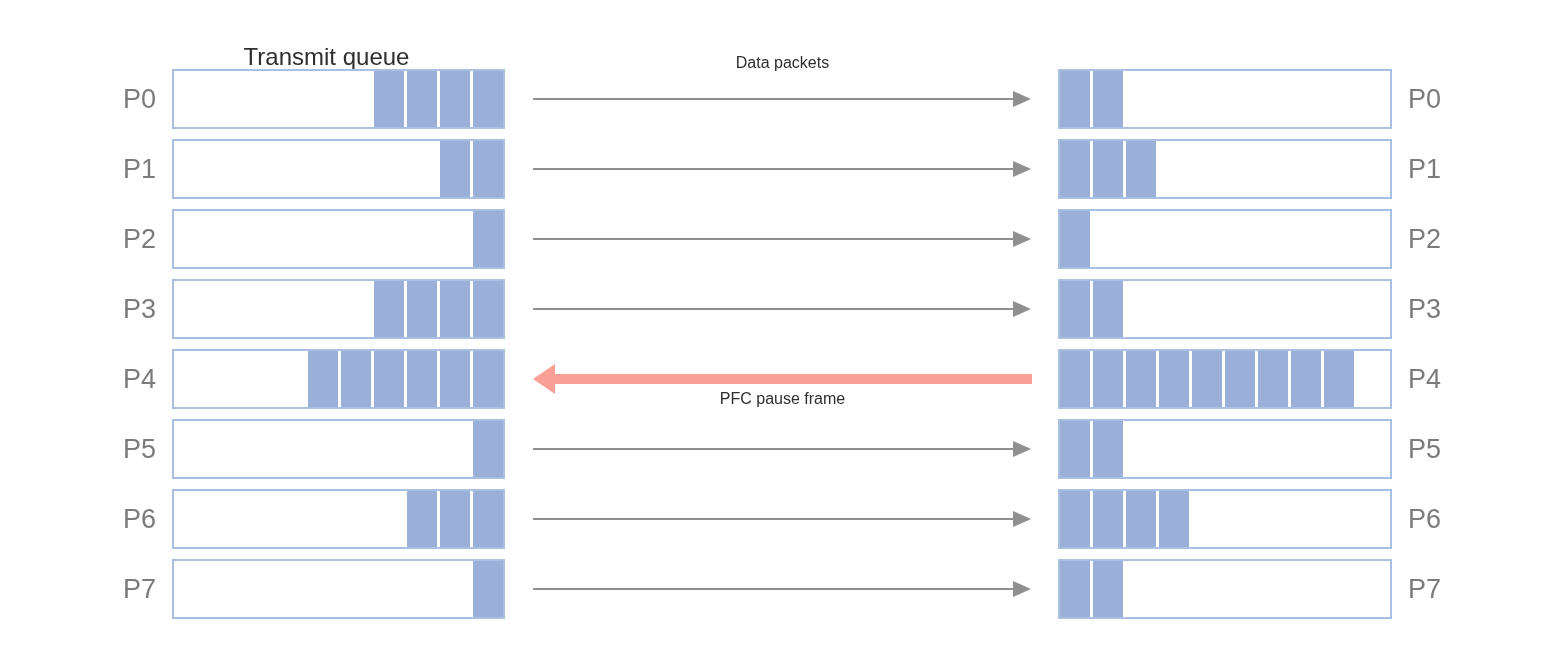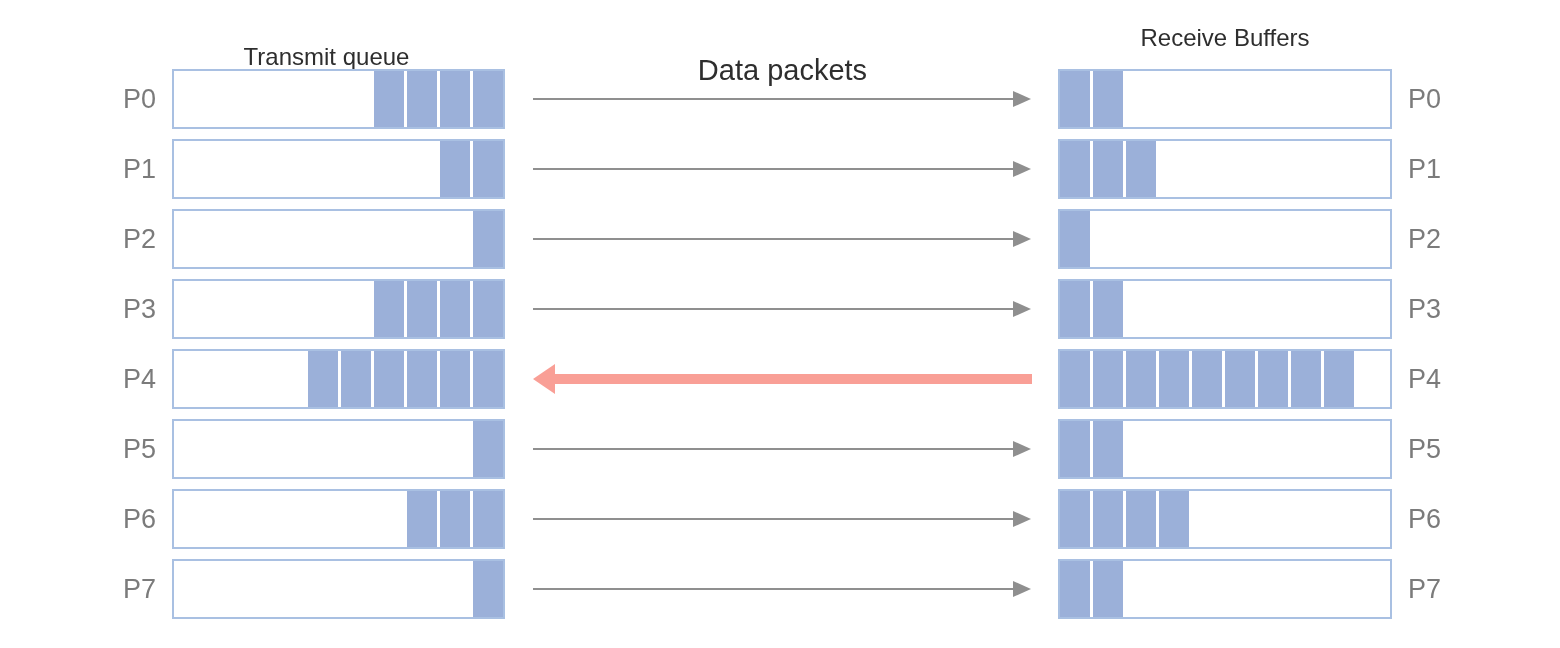--- a/index.html
+++ b/index.html
@@ -27,21 +27,21 @@
     font-size: 24px;
     color: var(--title-dark);
     text-align: center;
   }
   #title-tx { left: 160px; width: 333px; margin-top: 19px; }
   #title-rx { left: 1058px; width: 334px; }
   .mid-label {
     position: absolute;
     left: 533px;
     width: 499px;
-    font-size: 29px;
+    font-size: 16px;
     color: var(--title-dark);
     text-align: center;
   }
   #label-data-packets { top: 54px; }
   #label-pfc-pause { top: 390px; }
 
   #rows { position: absolute; top: 69px; left: 0; width: 1560px; }
   .row { position: relative; width: 1560px; height: 70px; }
   .p-label {
     position: absolute;
@@ -104,22 +104,22 @@
     border-right: 22px solid var(--pause-red);
     border-top: 15px solid transparent;
     border-bottom: 15px solid transparent;
   }
 </style>
 </head>
 <body>
 
 <div id="canvas">
   <div class="col-title" id="title-tx">Transmit queue</div>
-  <div class="col-title" id="title-rx">Receive Buffers</div>
   <div class="mid-label" id="label-data-packets">Data packets</div>
+  <div class="mid-label" id="label-pfc-pause">PFC pause frame</div>
   <div id="rows">
       <div class="row">
     <div class="p-label left">P0</div>
     <div class="bar tx">
           <div class="segment"></div>
           <div class="segment"></div>
           <div class="segment"></div>
           <div class="segment"></div>
         </div>
     <div class="arrow-data"></div>

